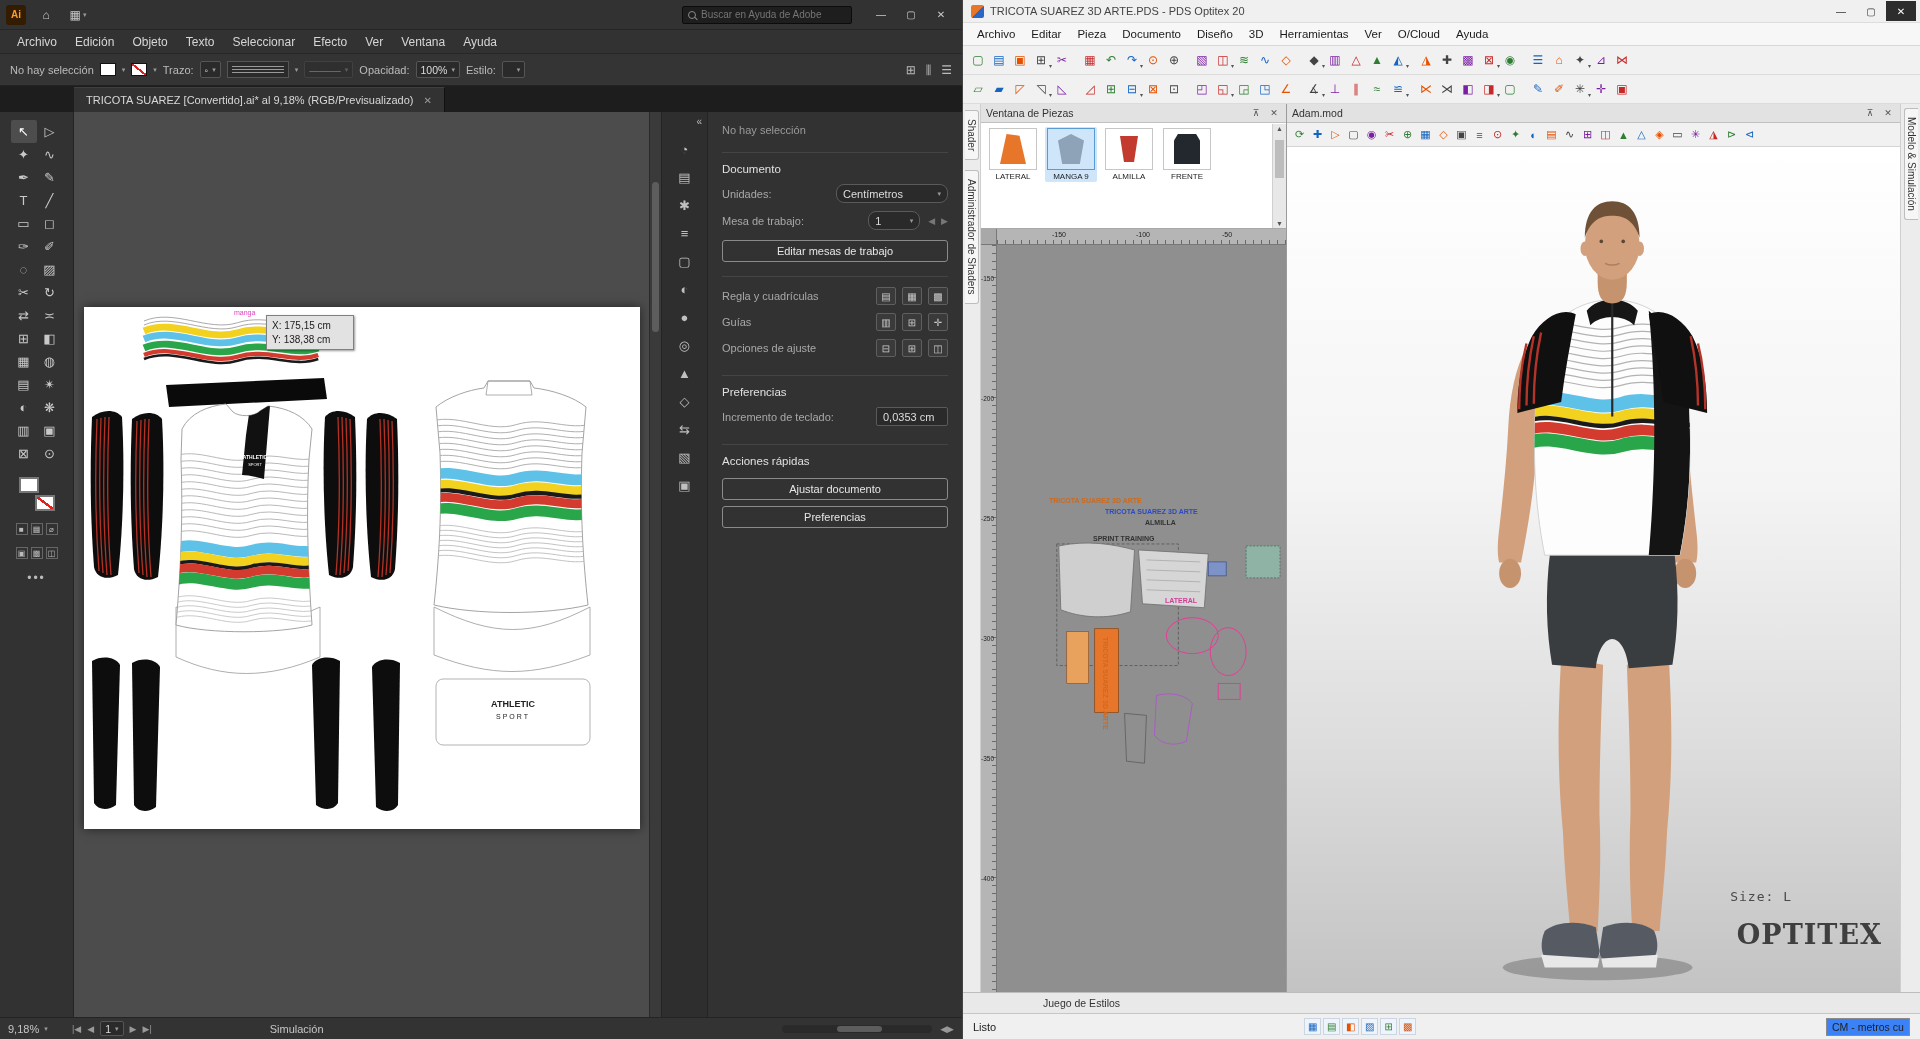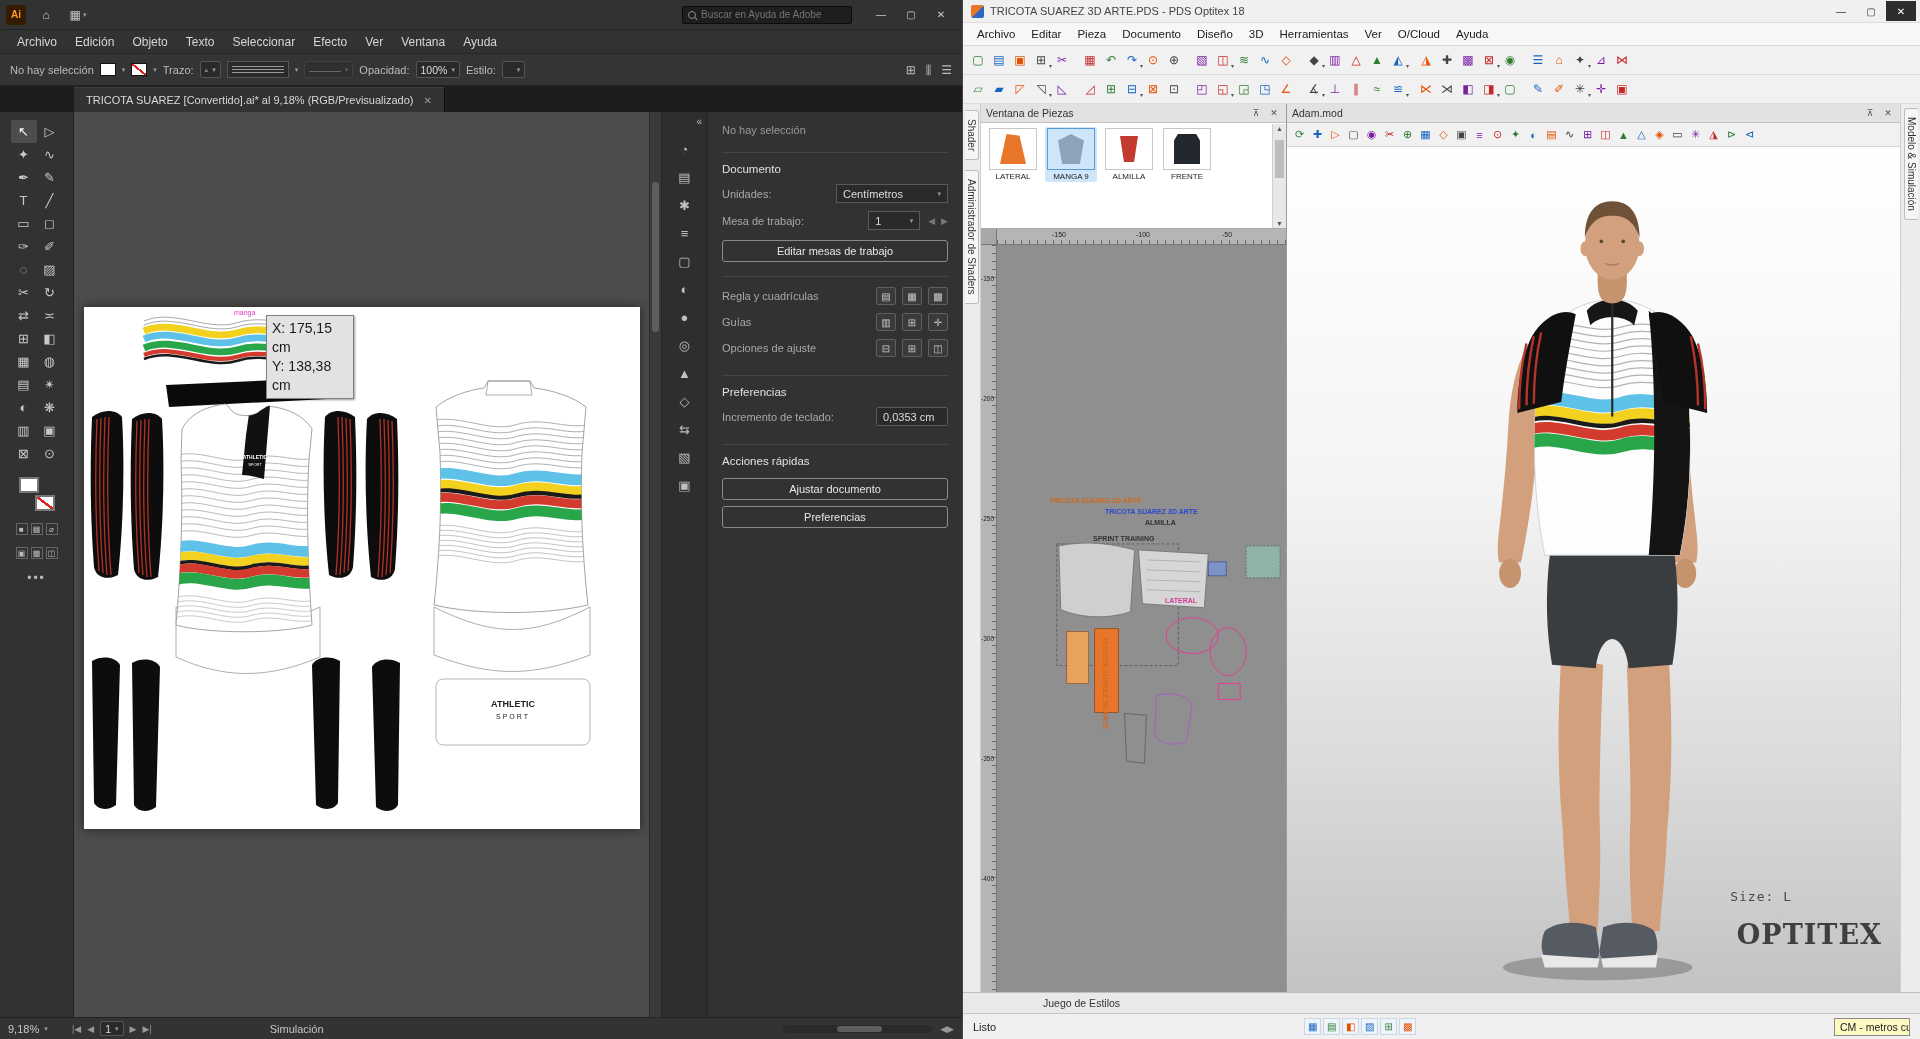--- a/index.html
+++ b/index.html
@@ -41,37 +41,37 @@
 .toolgrid span:nth-of-type(1){background:#4d4d4d;color:#fff;border-radius:2px}
 .fs{position:relative;width:36px;height:34px}
 .fs .fill{position:absolute;left:0;top:0;width:20px;height:16px;background:#fff;border:2px solid #777}
 .fs .stroke{position:absolute;right:0;bottom:0;width:20px;height:16px;border:2px solid #777;background:linear-gradient(to top right,#fff 44%,#d22 44%,#d22 56%,#fff 56%)}
 .modes{display:flex;gap:3px}
 .modes span{width:12px;height:12px;border:1px solid #666;font-size:8px;color:#bbb;display:flex;align-items:center;justify-content:center}
 .dots{color:#bbb;font-size:12px;letter-spacing:2px}
 .ai-canvas{flex:1;position:relative;background:#4c4c4c;overflow:hidden}
 .artboard{position:absolute;left:10px;top:195px;width:556px;height:522px;background:#fff;box-shadow:0 0 10px rgba(0,0,0,.55)}
 .artboard svg{position:absolute;inset:0}
-.tooltip{position:absolute;left:182px;top:8px;width:88px;background:#e2e2e2;border:1px solid #808080;box-shadow:1px 1px 2px rgba(0,0,0,.4);font-size:14px;color:#1a1a1a;padding:3px 5px;line-height:1.35;z-index:3}
+.tooltip{position:absolute;left:182px;top:8px;width:88px;background:#e2e2e2;border:1px solid #808080;box-shadow:1px 1px 2px rgba(0,0,0,.4);font-size:10px;color:#1a1a1a;padding:3px 5px;line-height:1.35;z-index:3}
 .vscroll{position:absolute;right:0;top:0;bottom:0;width:12px;background:#3a3a3a;border-left:1px solid #2a2a2a}
 .vscroll .thumb{position:absolute;left:2px;right:2px;top:70px;height:150px;background:#5d5d5d;border-radius:4px}
 .ai-dock{width:46px;background:#2e2e2e;border-left:1px solid #242424;display:flex;flex-direction:column;align-items:center;padding-top:4px;flex:none}
 .ai-dock .chev{align-self:flex-end;margin-right:5px;color:#bbb;font-size:10px;margin-bottom:8px}
 .ai-dock span.dockico{height:28px;width:100%;display:flex;align-items:center;justify-content:center;color:#c0c0c0;font-size:13px}
 .ai-props{width:255px;background:#323232;border-left:1px solid #242424;display:flex;flex-direction:column;font-size:11px;color:#c8c8c8;overflow:hidden;flex:none}
 .props-tabs{display:flex;gap:18px;padding:9px 14px 8px;border-bottom:1px solid #242424;font-size:12px}
 .props-tabs .active{color:#fff}
 .props-tabs .idle{color:#9a9a9a}
 .props-body{padding:10px 14px;display:flex;flex-direction:column}
 hr.p{border:none;border-top:1px solid #454545;margin:10px 0}
 .p-muted{color:#9a9a9a;margin:2px 0 6px}
 .p-h{color:#e0e0e0;font-size:11.5px;margin-bottom:9px}
 .p-row{display:flex;align-items:center;justify-content:space-between;margin-bottom:8px}
 .p-label{color:#a8a8a8}
-.dd{height:19px;background:#2a2a2a;border:1px solid #5a5a5a;border-radius:0;display:flex;align-items:center;justify-content:space-between;padding:0 6px;color:#ddd;min-width:112px;gap:8px}
+.dd{height:19px;background:#2a2a2a;border:1px solid #5a5a5a;border-radius:8px;display:flex;align-items:center;justify-content:space-between;padding:0 6px;color:#ddd;min-width:112px;gap:8px}
 .dd.small{min-width:52px}
 .navpair{display:flex;gap:6px;color:#777;font-size:9px;align-items:center}
 .p-btn{height:22px;border:1px solid #8a8a8a;border-radius:3px;background:transparent;color:#e6e6e6;font-size:11px;display:flex;align-items:center;justify-content:center;margin:2px 0 4px}
 .iconbtns{display:flex;gap:6px}
 .ib{width:20px;height:18px;border:1px solid #5f5f5f;border-radius:2px;display:flex;align-items:center;justify-content:center;font-size:10px;color:#c8c8c8;background:#3a3a3a}
 .chk{display:flex;align-items:center;gap:8px;margin-bottom:7px;color:#c4c4c4}
 .box{width:11px;height:11px;border:1px solid #8a8a8a;background:#2e2e2e;flex:none}
 .p-input{height:19px;background:#2a2a2a;border:1px solid #5a5a5a;border-radius:2px;padding:0 6px;display:flex;align-items:center;color:#ddd;min-width:72px}
 .ai-status{height:22px;background:#333;border-top:1px solid #242424;display:flex;align-items:center;gap:8px;padding:0 8px;font-size:11px;color:#c6c6c6}
 .zoombox{display:flex;align-items:center;gap:5px;min-width:56px}
@@ -135,21 +135,21 @@
 .avatar{position:absolute;left:50%;bottom:6px;transform:translateX(-50%);height:95%}
 .size-label{position:absolute;right:108px;bottom:88px;font-family:"DejaVu Sans Mono",monospace;font-size:13px;color:#4a4a4a;letter-spacing:1px}
 .brand{position:absolute;right:18px;bottom:42px;font-size:27px;font-weight:bold;color:#3f3f3f;letter-spacing:1px;font-family:"DejaVu Serif",serif}
 .ox-rtabs{width:20px;background:#ececec;border-left:1px solid #cfcfcf;display:flex;flex-direction:column;align-items:center;padding-top:4px;flex:none}
 .vtab-r{writing-mode:vertical-rl;font-size:10px;color:#333;background:#f6f6f6;border:1px solid #bdbdbd;border-right:none;padding:8px 1px;border-radius:3px 0 0 3px;white-space:nowrap}
 .stylesbar{height:21px;background:#e9e9e9;border-top:1px solid #bdbdbd;display:flex;align-items:center;font-size:10.5px;color:#333;padding-left:80px}
 .ox-status{height:26px;background:#f0f0f0;border-top:1px solid #c6c6c6;display:flex;align-items:center;font-size:11px;color:#222;padding:0 10px;gap:8px}
 .status-chips{display:flex;gap:2px;margin-left:300px}
 .schip{width:17px;height:17px;font-size:10px;display:flex;align-items:center;justify-content:center;border:1px solid #cbd6e2;background:#eef4fb}
 .schip:nth-of-type(3n+1){color:#1565c0}.schip:nth-of-type(3n+2){color:#2e7d32}.schip:nth-of-type(3n){color:#e65100}
-.units{margin-left:auto;width:76px;height:18px;background:#fef9c3;border:1px solid #8a8a8a;display:flex;align-items:center;padding:0 5px;font-size:10.5px;color:#222;overflow:hidden;white-space:nowrap}
+.units{margin-left:auto;width:84px;height:18px;background:#3b82f6;border:1px solid #8a8a8a;display:flex;align-items:center;padding:0 5px;font-size:10.5px;color:#222;overflow:hidden;white-space:nowrap}
 .rs{stroke:#b33226;stroke-width:1.3;fill:none}
 </style>
 </head>
 <body>
 
 <div class="screen">
 
   <section class="ai">
     <div class="ai-title">
       <div class="ai-logo">Ai</div>
@@ -497,21 +497,21 @@
       <div class="hs-track">
           <div class="hs-thumb"></div>
         </div>
       <span class="pairend">◀▶</span>
     </div>
   </section>
 
   <section class="ox">
     <div class="ox-title">
       <div class="ox-appico"></div>
-      <span>TRICOTA SUAREZ 3D ARTE.PDS - PDS Optitex 18</span>
+      <span>TRICOTA SUAREZ 3D ARTE.PDS - PDS Optitex 20</span>
       <div class="ox-wbtns">
         <div class="ox-wbtn">—</div>
         <div class="ox-wbtn">▢</div>
         <div class="ox-wbtn close">✕</div>
       </div>
     </div>
 
     <div class="ox-menu">
 
     <span>Archivo</span>

